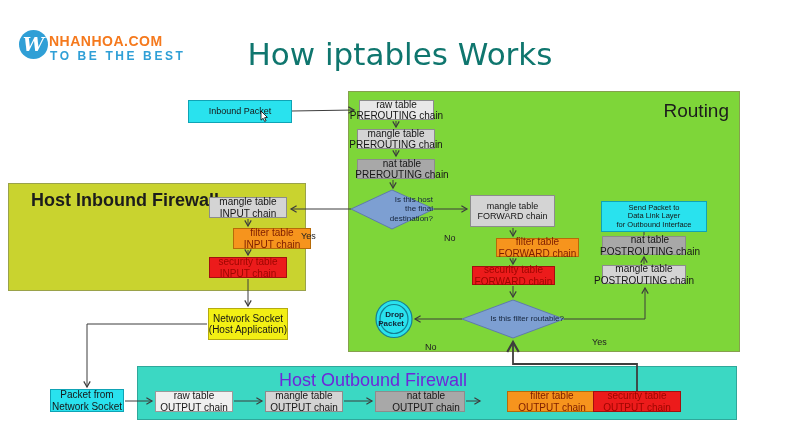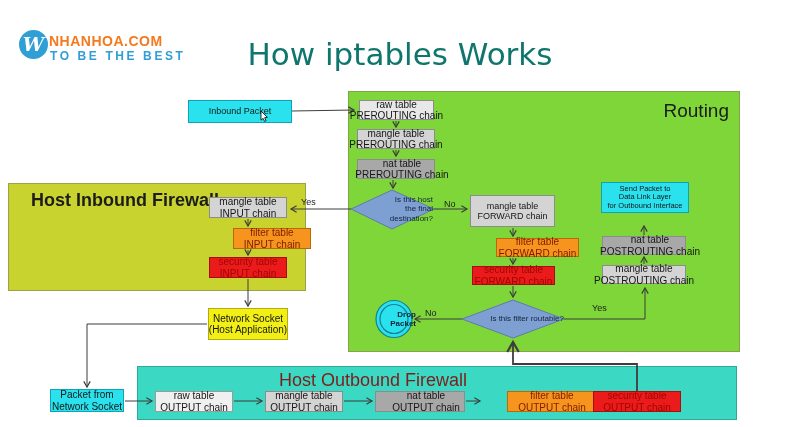--- a/index.html
+++ b/index.html
@@ -20,21 +20,21 @@
   
   .region{position:absolute;box-sizing:border-box;z-index:0;}
   .routing-region{left:348px;top:91px;width:392px;height:261px;background:var(--routing-bg);
                   border:1px solid #86a04e;}
   .routing-label{position:absolute;right:10px;top:8px;font-size:19px;color:#1c1c1c;}
   .hif-region{left:8px;top:183px;width:298px;height:108px;background:var(--inbound-firewall-bg);
               border:1px solid #9aa24a;}
   .hif-label{position:absolute;left:22px;top:6px;font-size:18px;font-weight:bold;color:#1c1c1c;}
   .hof-region{left:137px;top:366px;width:600px;height:54px;background:var(--outbound-firewall-bg);
               border:1px solid #2fa79a;}
-  .hof-label{position:absolute;left:130px;top:3px;width:210px;text-align:center;font-size:18px;color:#7f1d1d;}
+  .hof-label{position:absolute;left:130px;top:3px;width:210px;text-align:center;font-size:18px;color:#6d28d9;}
 
   
   #wires{position:absolute;left:0;top:0;z-index:1;pointer-events:none;}
   .wire{stroke:#3d3d3d;stroke-width:1;fill:none;}
   .wire.thick{stroke-width:1.8;}
   .diamond{fill:var(--decision-fill);stroke:#5f7bab;stroke-width:1;}
   .drop-ell{fill:var(--cyan-node);stroke:#157f93;stroke-width:1.2;}
 
   
   .node{position:absolute;box-sizing:border-box;display:flex;align-items:center;justify-content:center;
@@ -50,21 +50,21 @@
   .c-orange{background:var(--orange-node);border-color:#b66b08;margin-left:24px;}
   .c-orange .nl{color:#7c1d00;}
   .c-red{background:var(--red-node);border-color:#a30f0f;}
   .c-red .nl{color:#9c0600;}
   .c-yellow{background:var(--yellow-node);border-color:#b5ab10;}
 
   
   .flabel{position:absolute;z-index:2;text-align:right;font-size:8px;line-height:1.18;
           color:#14233a;white-space:pre;}
   .drop-label{font-weight:bold;color:#123;}
-  .edge-label{position:absolute;z-index:2;font-size:9px;color:#222;}
+  .edge-label{position:absolute;z-index:2;font-size:9px;color:#222;margin-top:34px;}
   .cursor-wrap{position:absolute;left:260px;top:109px;z-index:4;}
 </style>
 </head>
 <body>
 
 <div id="page">
 
   <div class="logo-circle">
     <span class="logo-w">W</span>
   </div>
@@ -142,21 +142,21 @@
     </div>
   <div class="node c-orange" style="left:472px;top:238px;width:83px;height:19px">
     <span class="nl">filter table
 FORWARD chain</span>
     </div>
   <div class="node c-red" style="left:472px;top:266px;width:83px;height:19px">
     <span class="nl">security table
 FORWARD chain</span>
     </div>
 
-  <div class="node c-cyan f75" style="left:601px;top:182px;width:88px;height:31px">
+  <div class="node c-cyan f75" style="left:601px;top:201px;width:106px;height:31px">
     <span class="nl">Send Packet to
 Data Link Layer
 for Outbound Interface</span>
     </div>
   <div class="node c-dgray" style="left:602px;top:236px;width:84px;height:19px">
     <span class="nl">nat table
 POSTROUTING chain</span>
     </div>
   <div class="node c-lgray" style="left:602px;top:265px;width:84px;height:19px">
     <span class="nl">mangle table
@@ -204,21 +204,21 @@
     </div>
   <div class="node c-red" style="left:593px;top:391px;width:88px;height:21px">
     <span class="nl">security table
 OUTPUT chain</span>
     </div>
 
   <div class="flabel" style="left:352px;top:195px;width:81px">Is this host
 the final
 destination?</div>
   <div class="flabel" style="left:463px;top:314px;width:101px">Is this filter routable?</div>
-  <div class="flabel drop-label" style="left:376px;top:310px;width:40px">Drop
+  <div class="flabel drop-label" style="left:364px;top:310px;width:40px">Drop
 Packet</div>
 
   <div class="edge-label" style="left:301px;top:197px">Yes</div>
   <div class="edge-label" style="left:444px;top:199px">No</div>
   <div class="edge-label" style="left:425px;top:308px">No</div>
   <div class="edge-label" style="left:592px;top:303px">Yes</div>
 
   <div class="cursor-wrap">
     <svg width="10" height="12" viewBox="0 0 10 12">
       <path d="M1,0 L1,9.2 L3.1,7.3 L4.6,10.4 L6.1,9.7 L4.6,6.7 L7.4,6.4 Z" fill="#fff" stroke="#000" stroke-width="0.8"></path>

